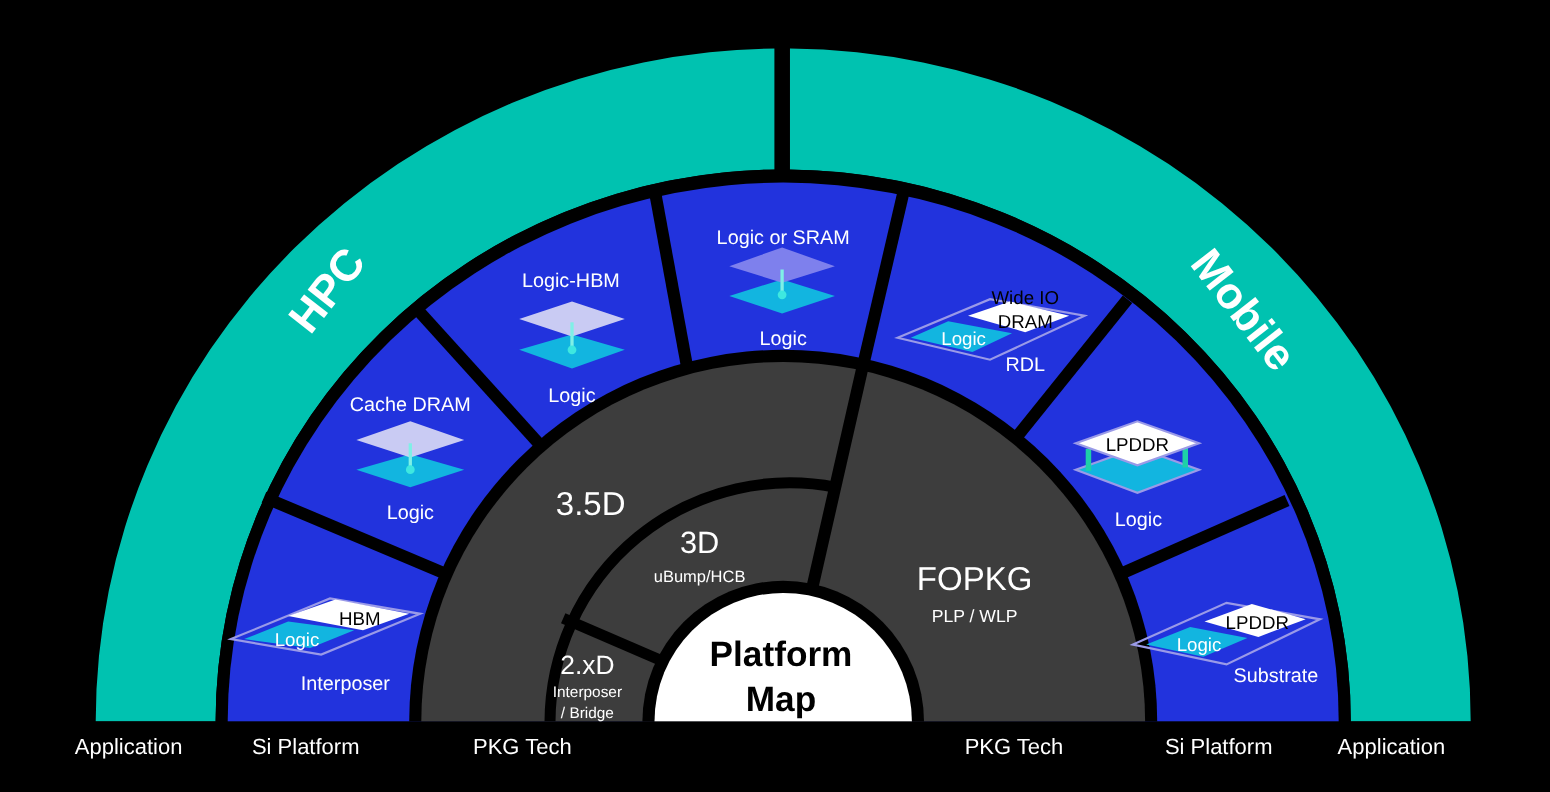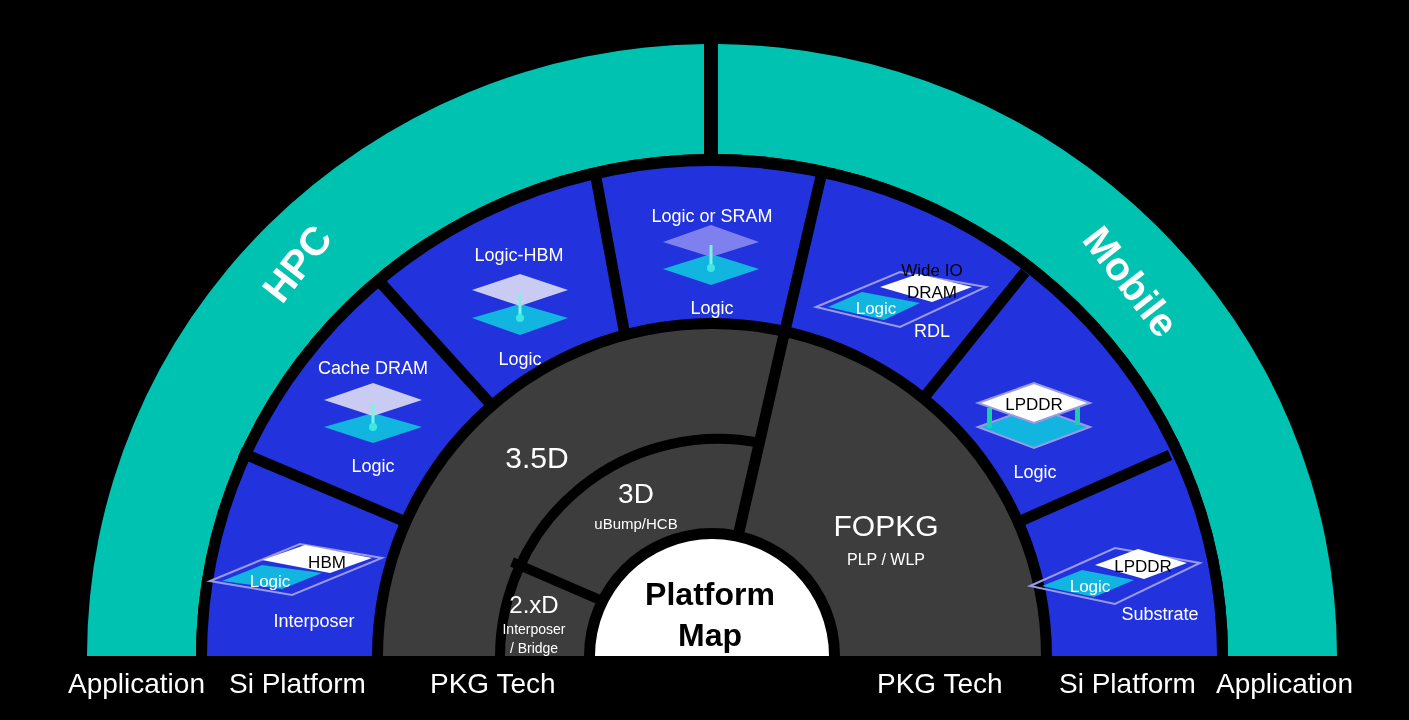--- a/index.html
+++ b/index.html
@@ -1,19 +1,19 @@
 <!DOCTYPE html>
 <html><head>
 <meta charset="utf-8">
 <style>
   html, body { margin:0; padding:0; background:#000; }
   body { width:1409px; height:720px; overflow:hidden; position:relative; font-family:"Liberation Sans", "DejaVu Sans", sans-serif; }
   #stage { position:absolute; left:0; top:0; width:1409px; height:720px; }
   svg text { font-family:"Liberation Sans", "DejaVu Sans", sans-serif; }
-  .bottom-label { position:absolute; top:668px; color:#fff; font-size:28px; white-space:nowrap;text-align:right; }
+  .bottom-label { position:absolute; top:668px; color:#fff; font-size:20px; white-space:nowrap;text-align:right; }
 </style>
 </head>
 <body>
 
 <div id="stage">
 <svg width="1409" height="720" viewBox="0 0 1409 720" xmlns="http://www.w3.org/2000/svg">
   <defs>
     <clipPath id="clipTop">
           <rect x="0" y="0" width="1409" height="656"></rect>
         </clipPath>

